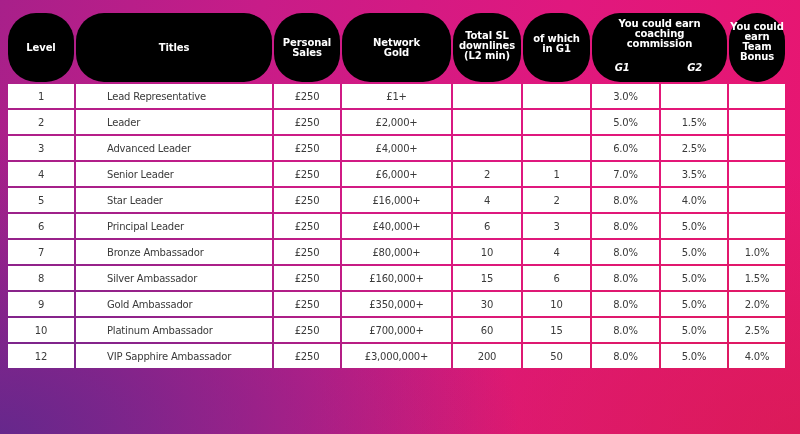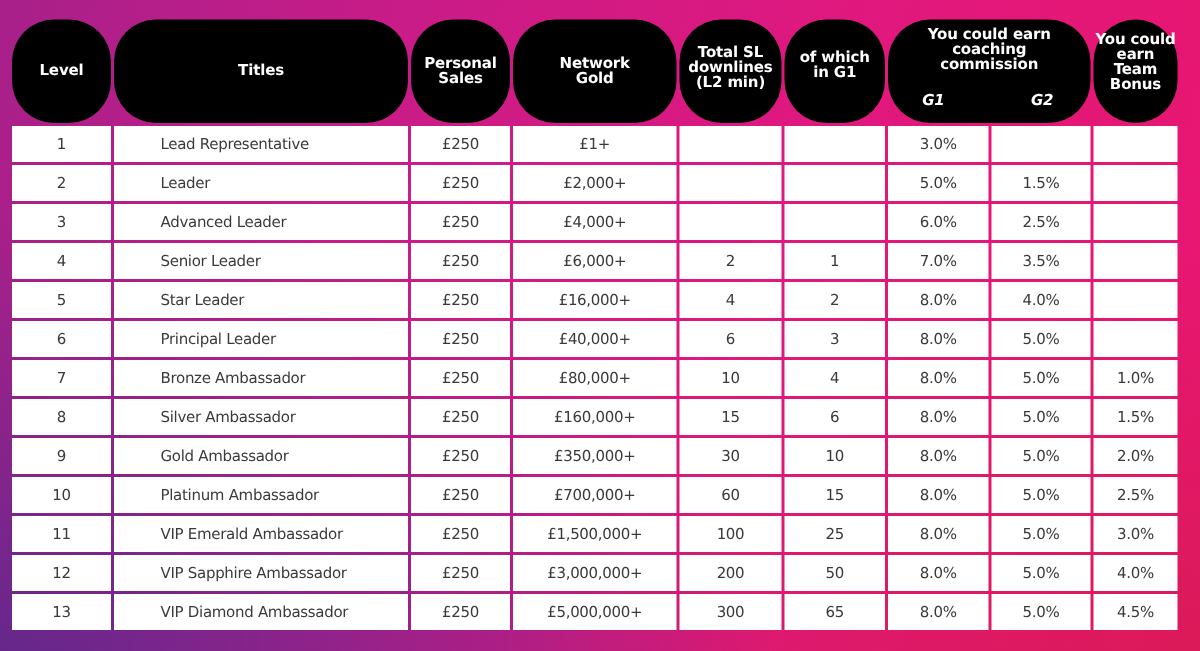--- a/index.html
+++ b/index.html
@@ -186,47 +186,25 @@
           <td class="title">Platinum Ambassador</td>
           <td>£250</td>
           <td>£700,000+</td>
           <td>60</td>
           <td>15</td>
           <td>8.0%</td>
           <td>5.0%</td>
           <td>2.5%</td>
         </tr>
         <tr>
-          <td>11</td>
-          <td class="title">VIP Emerald Ambassador</td>
-          <td>£250</td>
-          <td>£1,500,000+</td>
-          <td>100</td>
-          <td>25</td>
-          <td>8.0%</td>
-          <td>5.0%</td>
-          <td>3.0%</td>
-        </tr>
-        <tr>
           <td>12</td>
           <td class="title">VIP Sapphire Ambassador</td>
           <td>£250</td>
           <td>£3,000,000+</td>
           <td>200</td>
           <td>50</td>
           <td>8.0%</td>
           <td>5.0%</td>
           <td>4.0%</td>
-        </tr>
-        <tr>
-          <td>13</td>
-          <td class="title">VIP Diamond Ambassador</td>
-          <td>£250</td>
-          <td>£5,000,000+</td>
-          <td>300</td>
-          <td>65</td>
-          <td>8.0%</td>
-          <td>5.0%</td>
-          <td>4.5%</td>
         </tr>
       </tbody>
   </table>
 </div>
 
 </body></html>

